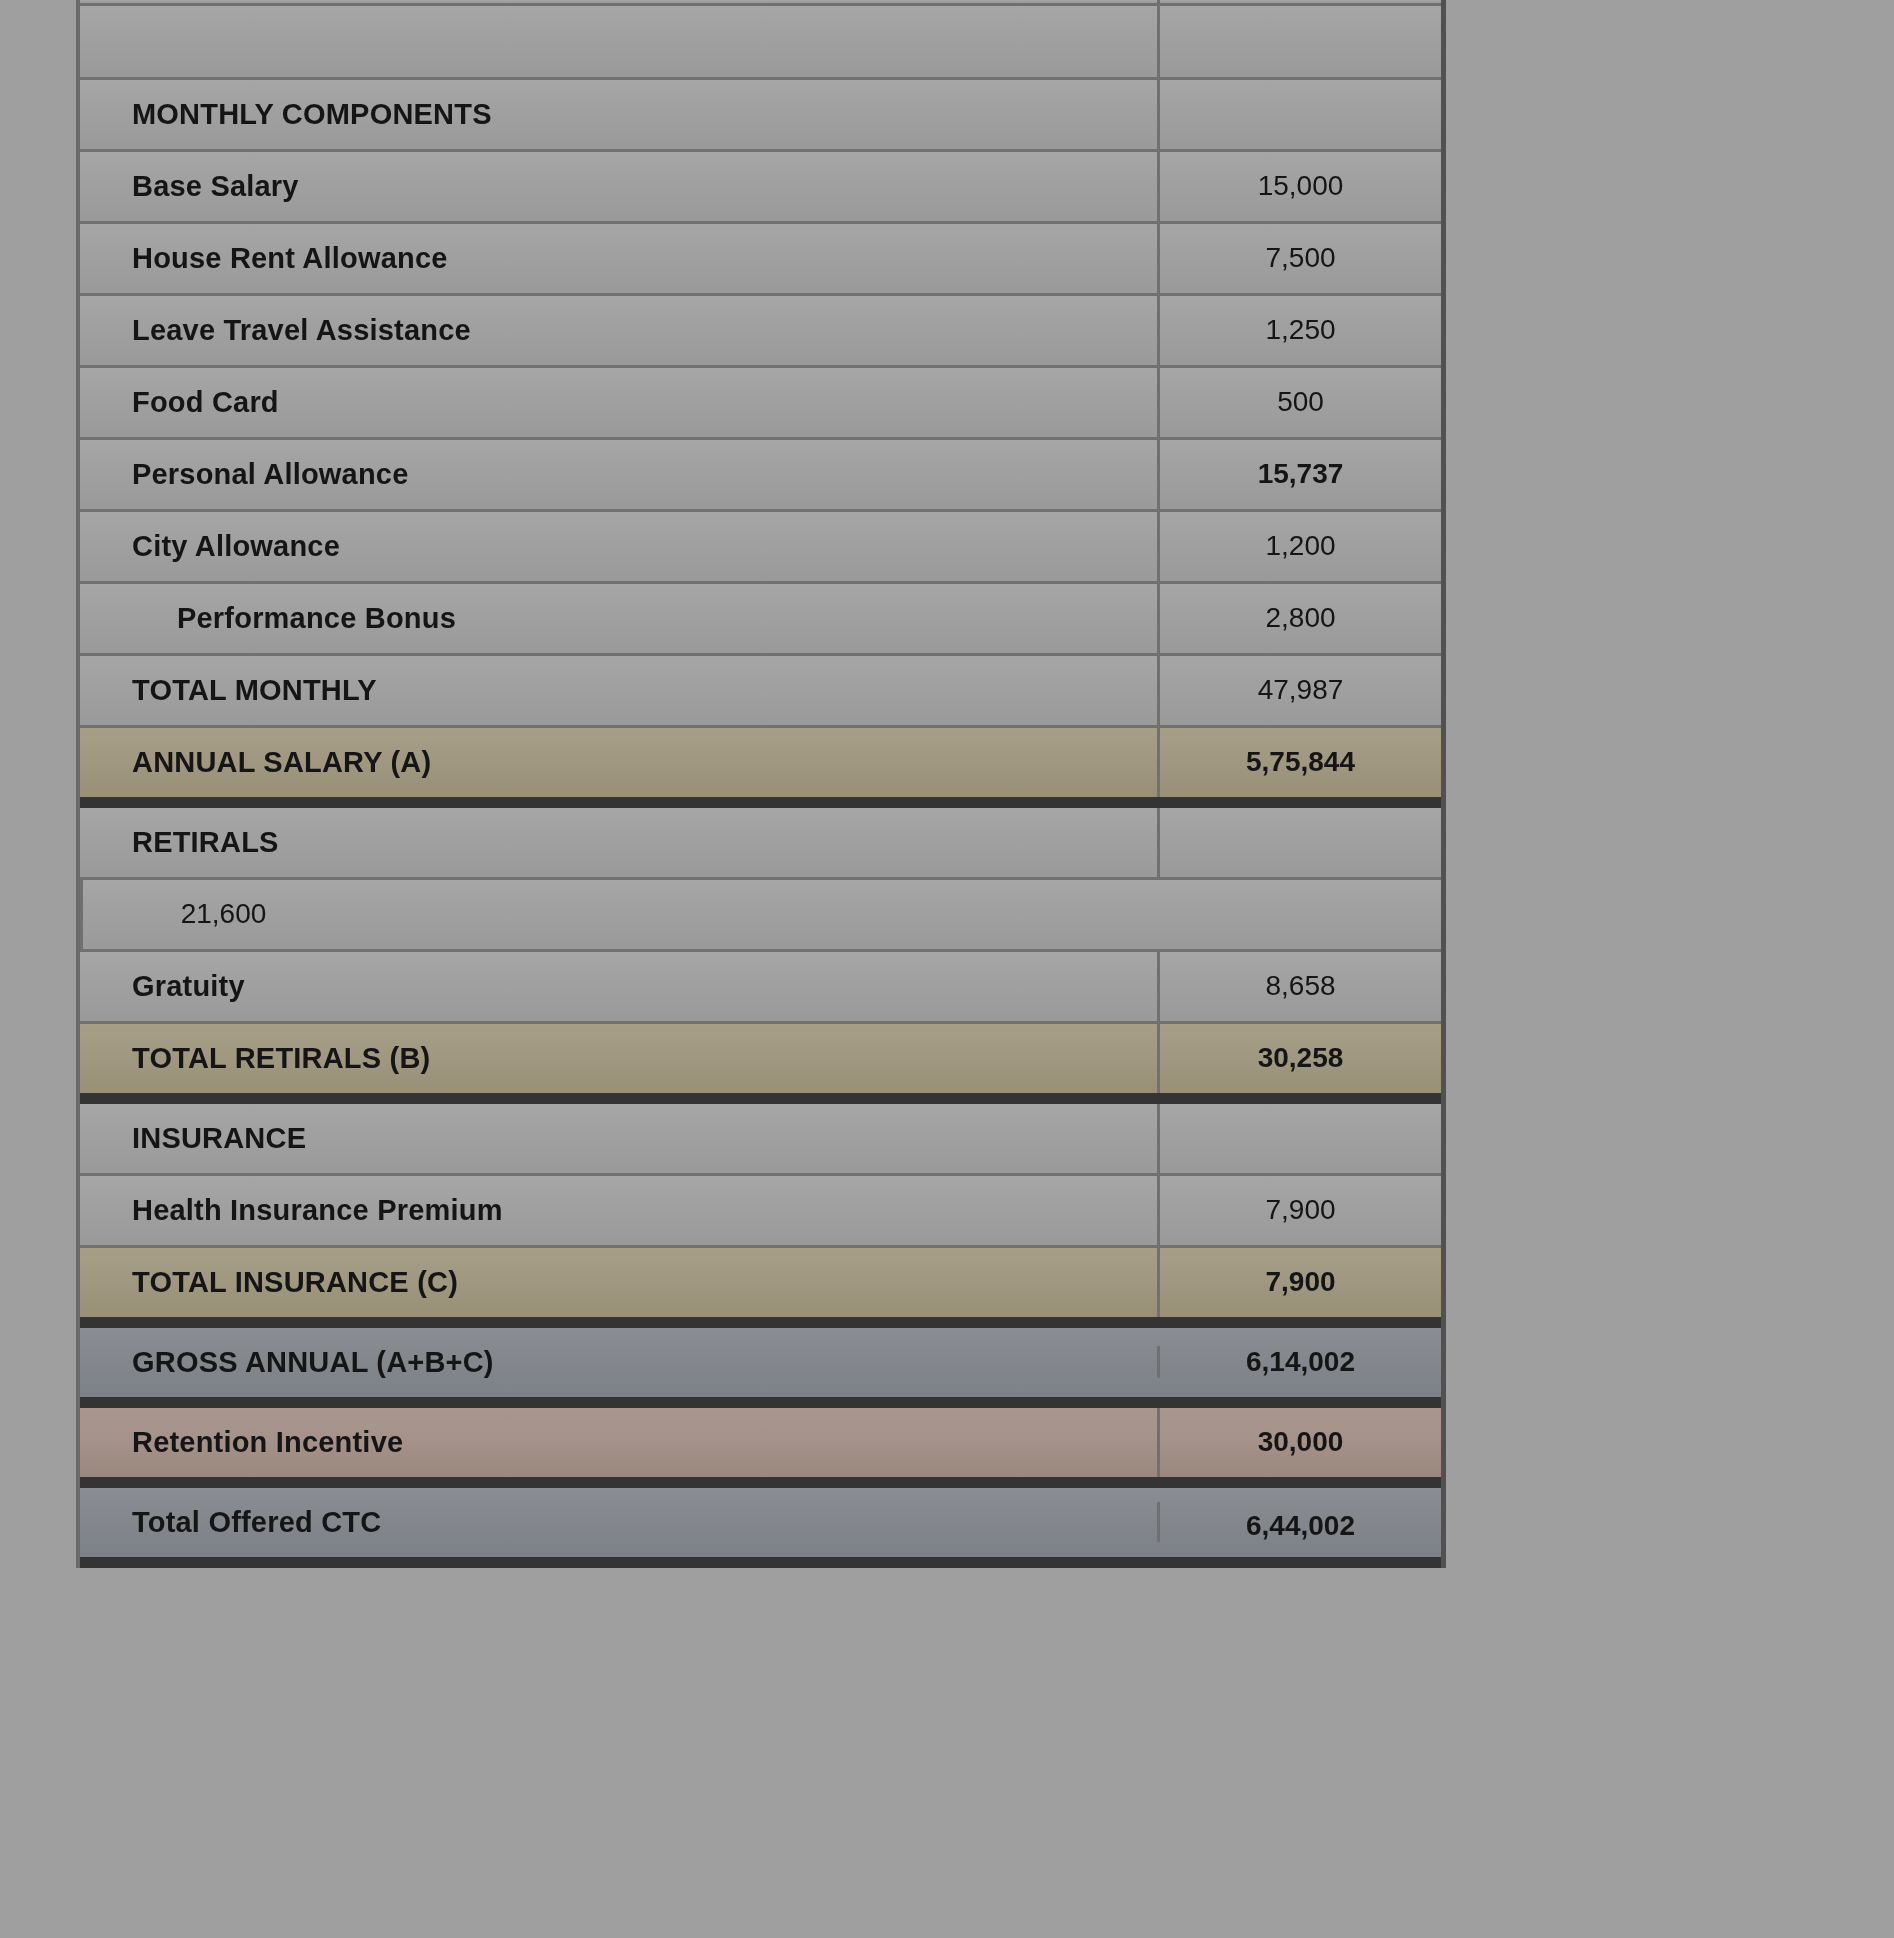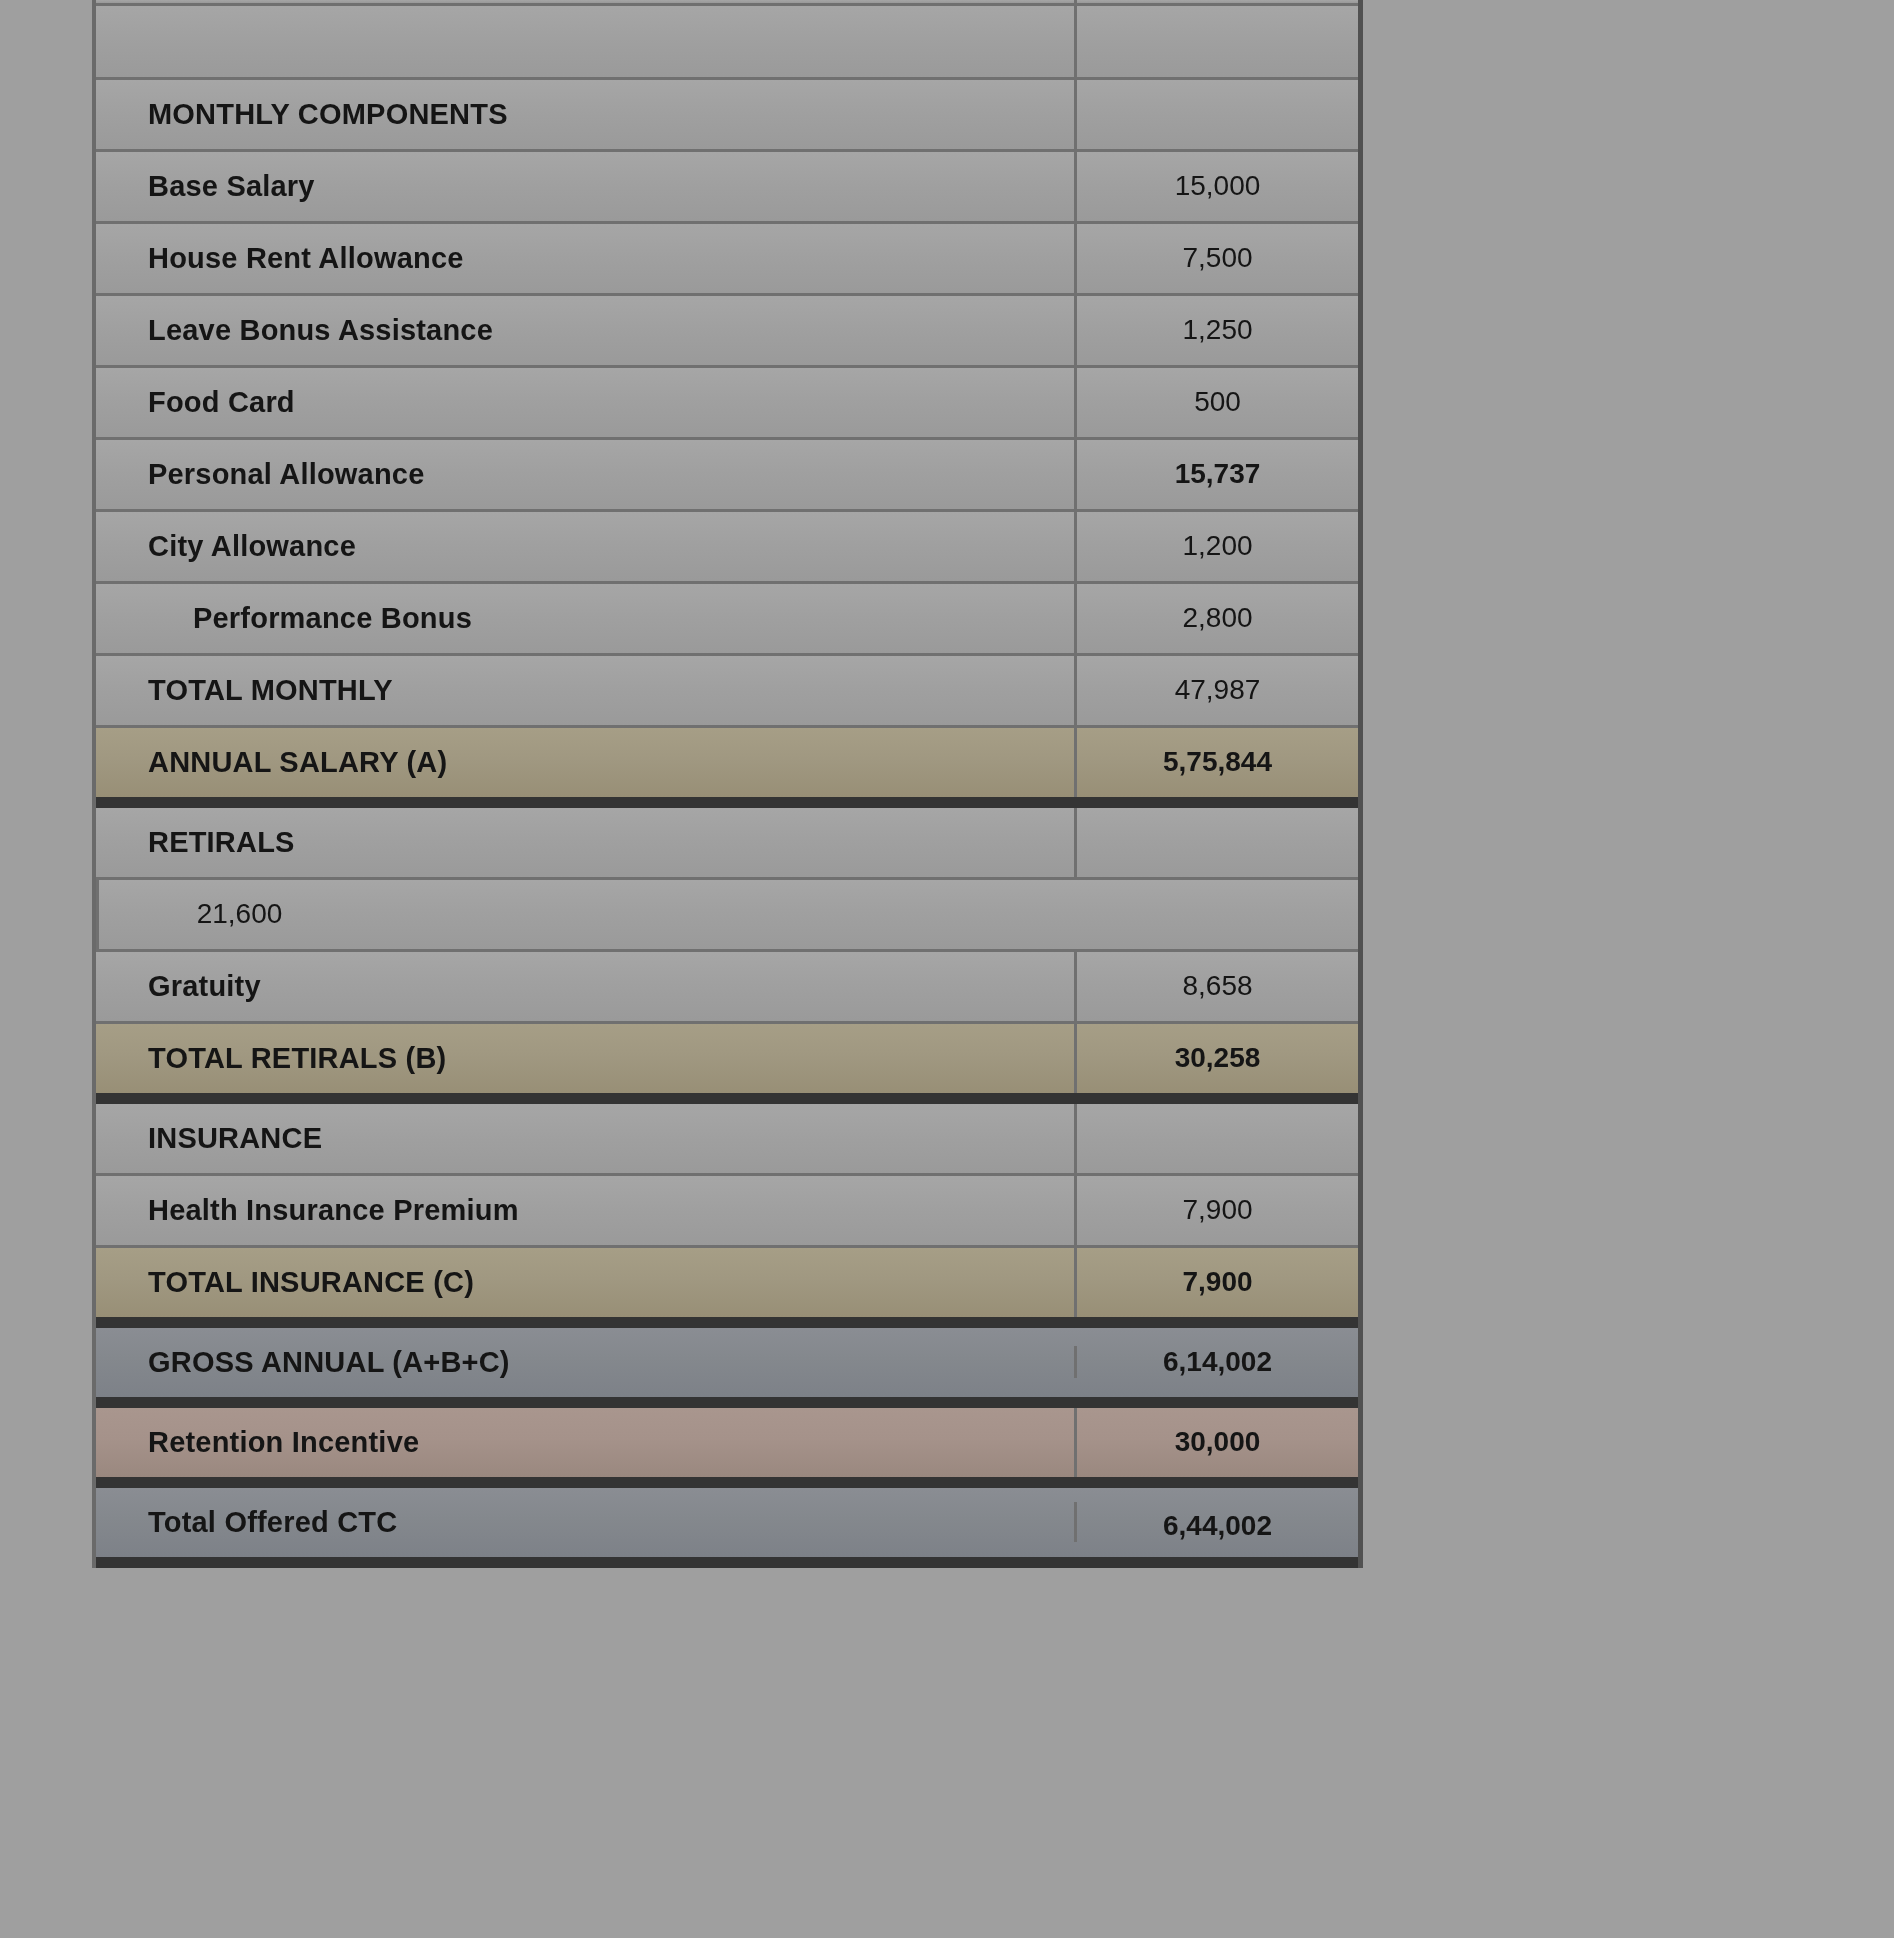--- a/index.html
+++ b/index.html
@@ -4,21 +4,21 @@
 <style>
   html,body { margin:0; padding:0; }
   body {
     width:1895px; height:1938px;
     background:#9f9f9f;
     font-family:"Liberation Sans", sans-serif;
     position:relative;
     overflow:hidden;
   }
   .salary-table {
-    position:absolute; left:92px; top:0; width:1271px;
+    position:absolute; left:76px; top:0; width:1370px;
     border-left:4.7px solid #6a6a6a;
     border-right:5.7px solid #515151;
     box-sizing:border-box;
   }
   .row {
     display:flex;
     height:69px;
     border-bottom:3.8px solid #707070;
     background:linear-gradient(180deg,#a6a6a6 0%,#a0a0a0 45%,#9a9a9a 100%);
   }
@@ -74,21 +74,21 @@
     <div class="label-cell">Base Salary</div>
     <div class="value-cell">15,000</div>
   </div>
 
   <div class="row">
     <div class="label-cell">House Rent Allowance</div>
     <div class="value-cell">7,500</div>
   </div>
 
   <div class="row">
-    <div class="label-cell">Leave Bonus Assistance</div>
+    <div class="label-cell">Leave Travel Assistance</div>
     <div class="value-cell">1,250</div>
   </div>
 
   <div class="row">
     <div class="label-cell">Food Card</div>
     <div class="value-cell">500</div>
   </div>
 
   <div class="row">
     <div class="label-cell">Personal Allowance</div>

